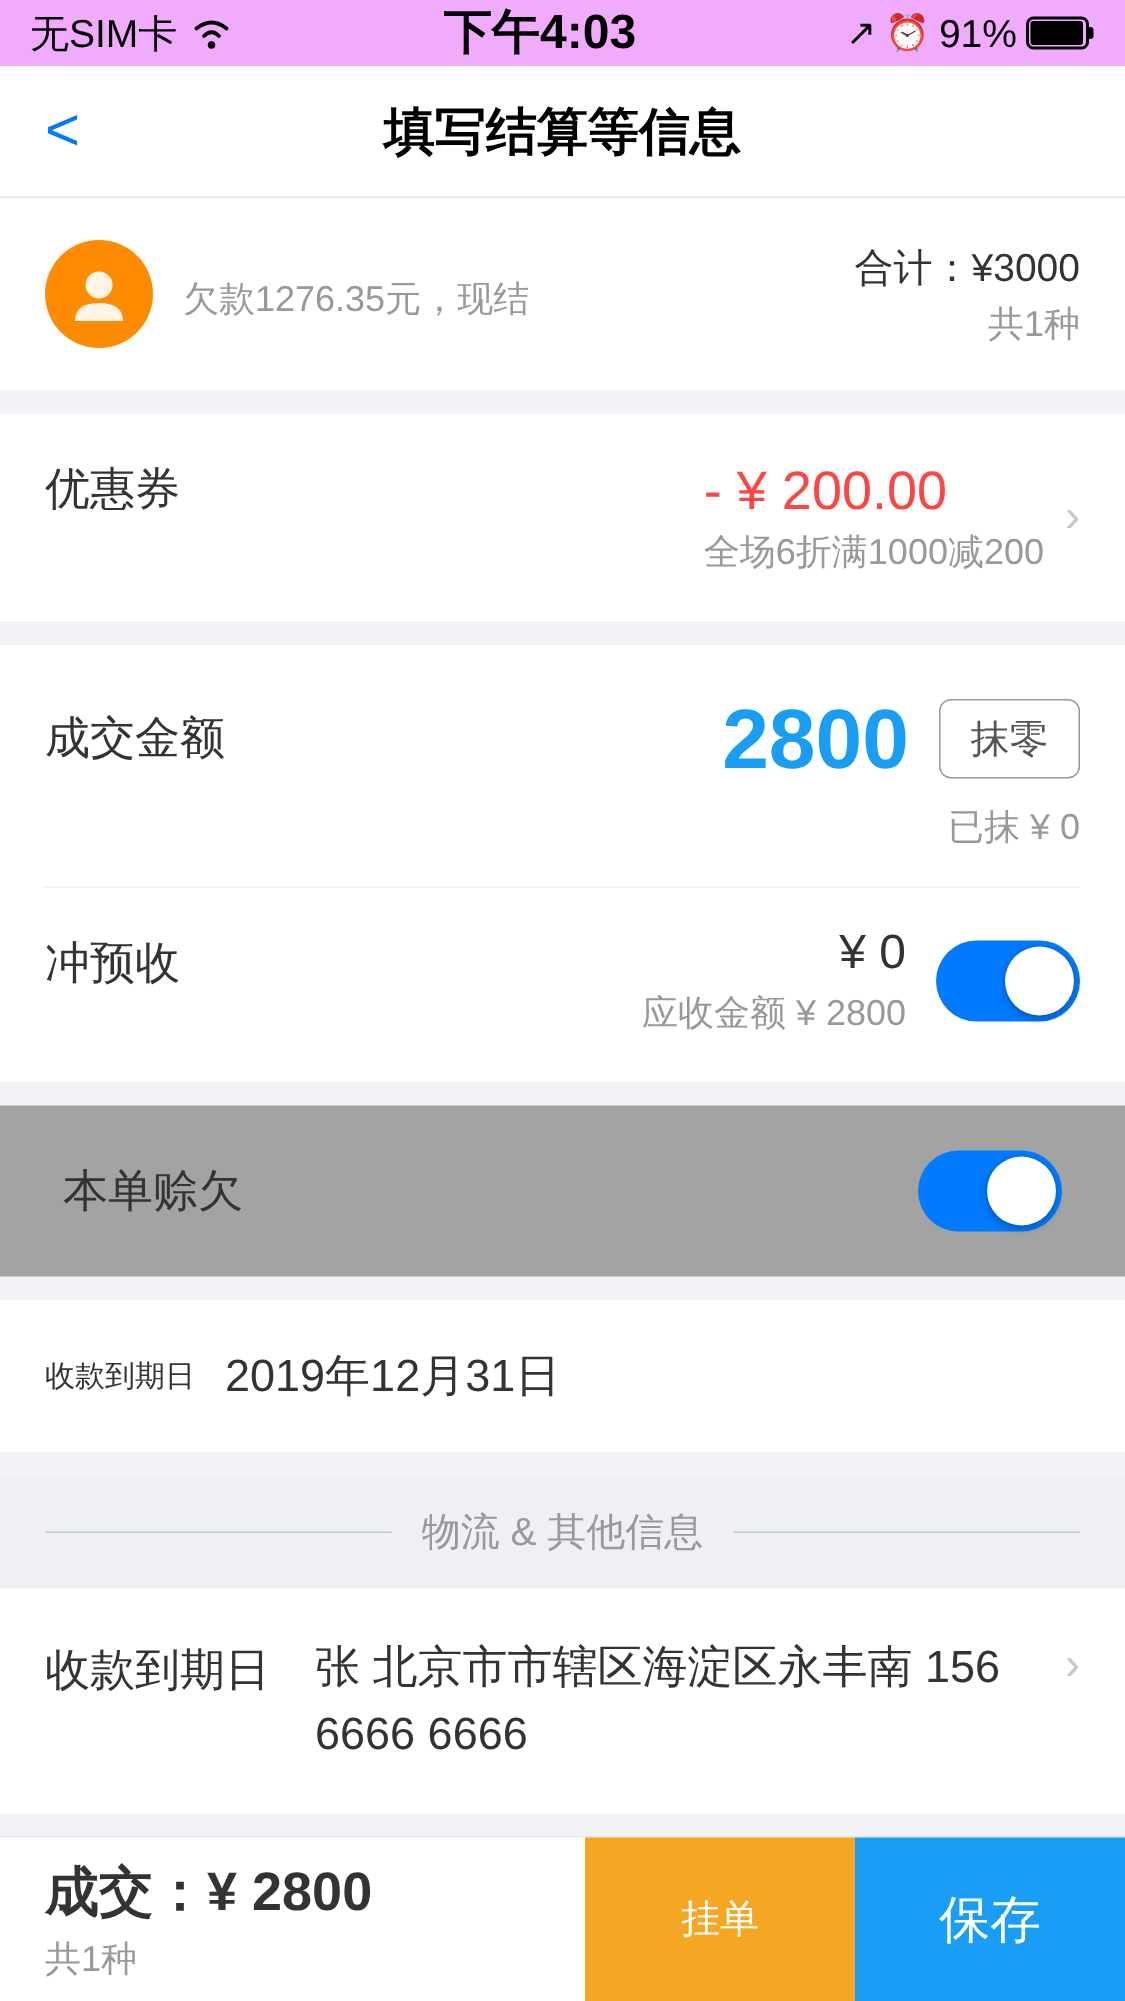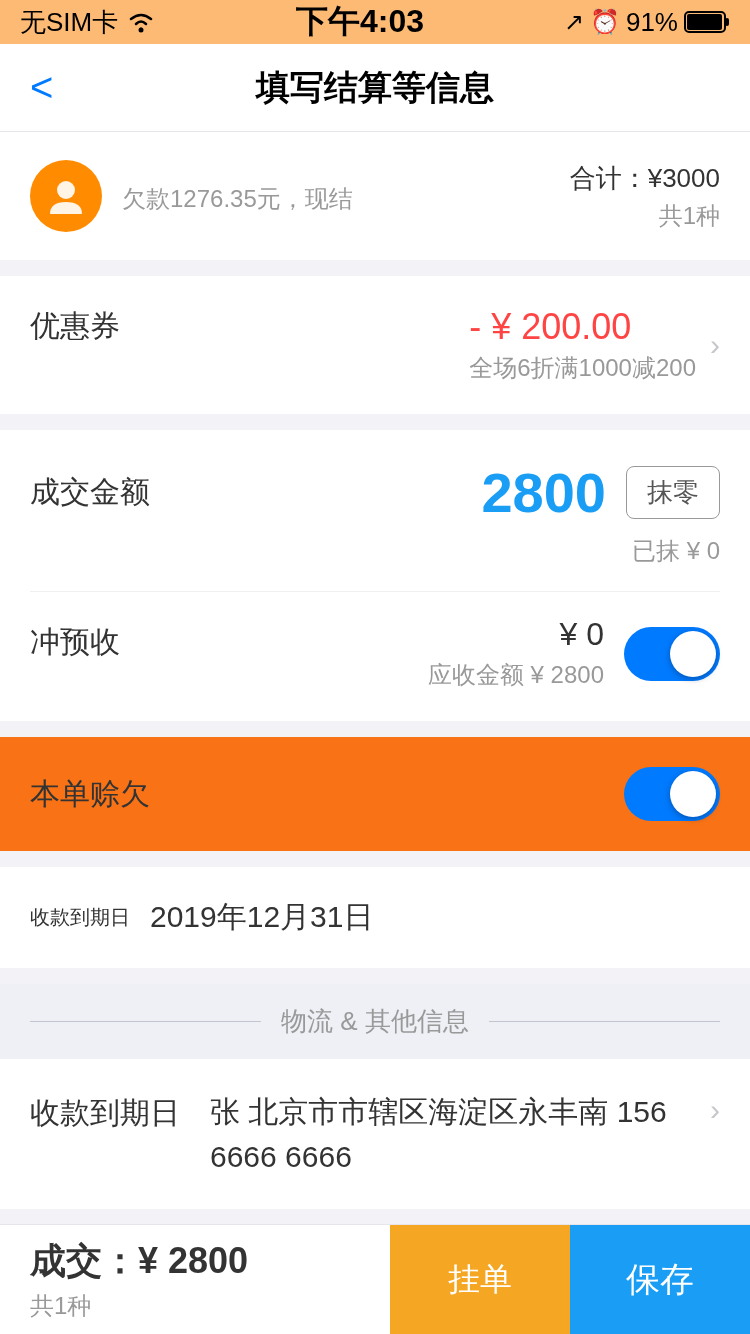--- a/index.html
+++ b/index.html
@@ -9,21 +9,21 @@
       min-height: 1334px;
       font-family: -apple-system, "PingFang SC", "Helvetica Neue", sans-serif;
       background: #f2f2f7;
       position: relative;
       overflow-x: hidden;
     }
 
     
     .status-bar {
       height: 44px;
-      background: #fdba74;
+      background: #f0abfc;
       display: flex;
       align-items: center;
       justify-content: space-between;
       padding: 0 20px;
       font-size: 28px;
     }
     .status-left { font-size: 26px; color: #000; display: flex; align-items: center; gap: 8px; }
     .status-center { font-size: 32px; font-weight: 600; color: #000; }
     .status-right { display: flex; align-items: center; gap: 6px; font-size: 26px; color: #000; }
 
@@ -231,23 +231,23 @@
       background: #fff;
       border-radius: 50%;
       position: absolute;
       top: 4px;
       right: 4px;
       box-shadow: 0 2px 6px rgba(0,0,0,0.3);
     }
 
     
     .debit-section {
-      background: #f97316;
-      margin-bottom: 16px;
-      padding: 30px 30px;
+      background: #a3a3a3;
+      margin-bottom: 16px;
+      padding: 30px 42px;
       display: flex;
       align-items: center;
       justify-content: space-between;
     }
     .debit-label {
       font-size: 30px;
       color: #333;
     }
 
     
@@ -345,21 +345,21 @@
       color: #999;
       margin-top: 4px;
     }
     .bottom-btn-hang {
       width: 180px;
       height: 110px;
       background: #f5a623;
       display: flex;
       align-items: center;
       justify-content: center;
-      font-size: 32px;
+      font-size: 26px;
       color: #fff;
       font-weight: 500;
       cursor: pointer;
     }
     .bottom-btn-save {
       width: 180px;
       height: 110px;
       background: #1a9ef5;
       display: flex;
       align-items: center;

